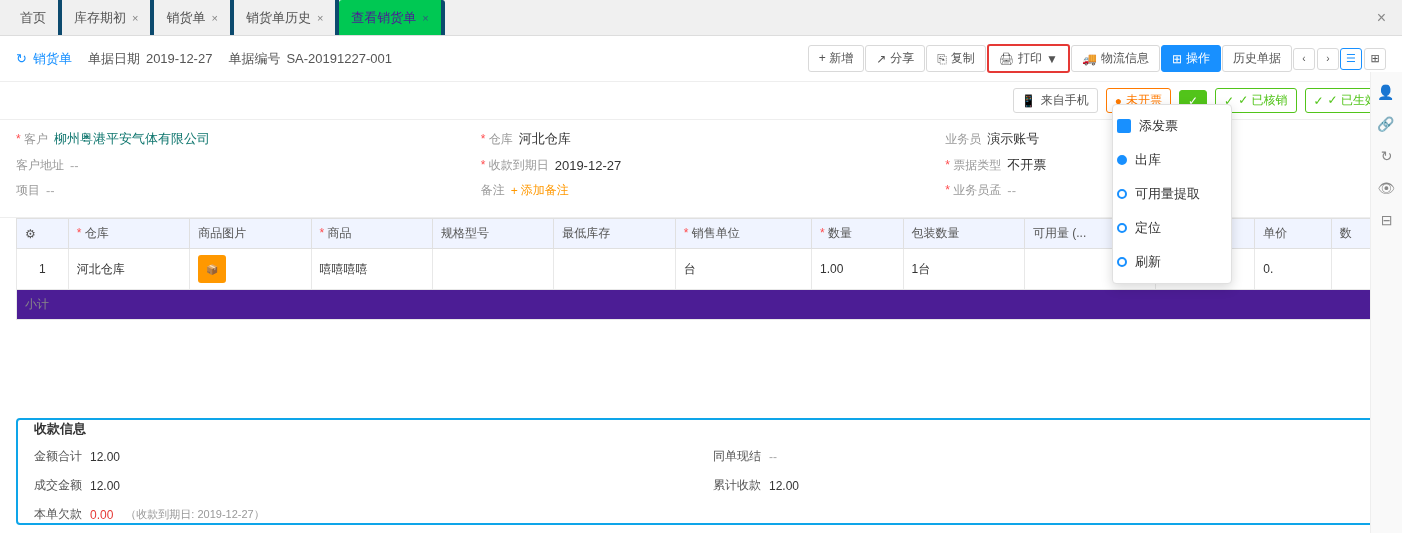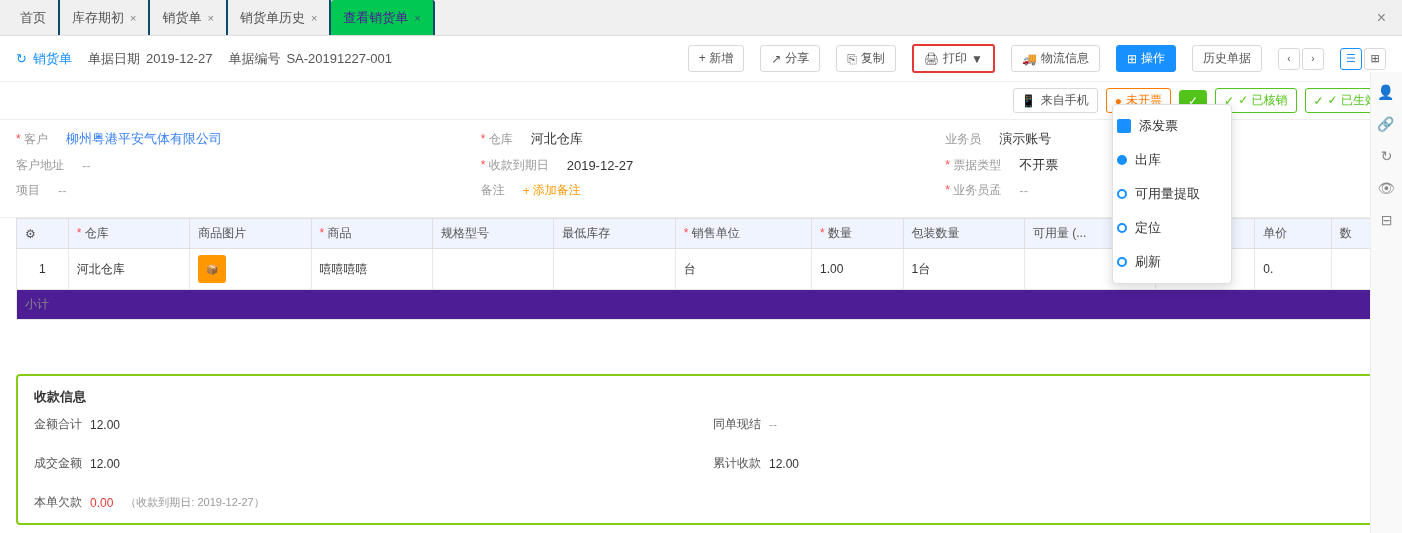--- a/index.html
+++ b/index.html
@@ -1,73 +1,73 @@
 <!DOCTYPE html>
 <html><head>
   <meta charset="utf-8">
   <style>
     * { box-sizing: border-box; margin: 0; padding: 0; }
     body { font-family: "Microsoft YaHei", "PingFang SC", sans-serif; font-size: 13px; background: #f5f5f5; color: #333; overflow: hidden; }
 
     
     .tab-bar { display: flex; align-items: center; background: #f0f0f0; border-bottom: 1px solid #ddd; height: 36px; padding: 0 8px; }
-    .tab-item { display: flex; align-items: center; padding: 0 12px; height: 100%; cursor: pointer; color: #555; font-size: 13px; border-right: 2px solid #0c4a6e; gap: 6px; }
+    .tab-item { display: flex; align-items: center; padding: 0 12px; height: 100%; cursor: pointer; color: #555; font-size: 13px; border-right: 4px solid #0c4a6e; gap: 6px; }
     .tab-item.active { background: #00c853; color: #4c1d95; border-radius: 3px 3px 0 0; }
     .tab-close { font-size: 11px; color: inherit; opacity: 0.7; }
     .tab-bar-close { margin-left: auto; font-size: 16px; color: #888; cursor: pointer; padding: 4px 8px; }
 
     
     .main-content { background: #fff; height: calc(533px - 36px); display: flex; flex-direction: column; position: relative; }
 
     
     .doc-header { display: flex; align-items: center; padding: 8px 16px; border-bottom: 1px solid #eee; gap: 16px; }
     .doc-title { display: flex; align-items: center; gap: 6px; color: #1890ff; font-size: 13px; font-weight: 500; }
     .doc-meta { display: flex; gap: 16px; color: #555; font-size: 13px; }
     .doc-meta-item { display: flex; align-items: center; gap: 6px; }
-    .doc-actions { margin-left: auto; display: flex; align-items: center; gap: 16px; }
+    .doc-actions { margin-left: auto; display: flex; align-items: center; gap: 1px; }
     .btn-action { display: flex; align-items: center; gap: 4px; padding: 4px 10px; border: 1px solid #d9d9d9; border-radius: 3px; background: #fff; cursor: pointer; font-size: 12px; color: #555; }
     .nav-arrows { display: flex; gap: 2px; }
     .nav-arrow { width: 22px; height: 22px; border: 1px solid #d9d9d9; border-radius: 3px; display: flex; align-items: center; justify-content: center; cursor: pointer; font-size: 10px; color: #555; background: #fff; }
     .view-icons { display: flex; gap: 2px; }
     .view-icon { width: 22px; height: 22px; border: 1px solid #d9d9d9; border-radius: 3px; display: flex; align-items: center; justify-content: center; cursor: pointer; font-size: 11px; color: #555; background: #fff; }
     .view-icon.active { border-color: #1890ff; color: #1890ff; }
 
     
     .secondary-bar { display: flex; align-items: center; justify-content: flex-end; padding: 6px 16px; border-bottom: 1px solid #eee; gap: 8px; }
     .btn-sm { display: flex; align-items: center; gap: 4px; padding: 3px 8px; border: 1px solid #d9d9d9; border-radius: 3px; background: #fff; cursor: pointer; font-size: 12px; color: #555; }
     .btn-sm-orange { color: #ff7a00; border-color: #ff7a00; background: #fff; }
     .btn-sm-cancelled { color: #52c41a; border-color: #52c41a; background: #fff; }
     .btn-sm-effective { color: #52c41a; border-color: #52c41a; background: #fff; }
 
     
     .form-section { padding: 10px 16px; border-bottom: 1px solid #eee; }
     .form-row { display: flex; align-items: center; margin-bottom: 8px; gap: 24px; }
-    .form-field { display: flex; align-items: center; gap: 18px; flex: 1; }
+    .form-field { display: flex; align-items: center; gap: 6px; flex: 1; }
     .field-label { color: #999; font-size: 12px; white-space: nowrap; }
     .field-required { color: #ff4d4f; }
     .field-value { color: #333; font-size: 13px; }
-    .field-value-link { color: #3b82f6; cursor: pointer; }
+    .field-value-link { color: #0f766e; cursor: pointer; }
     .field-value-dash { color: #aaa; }
     .add-note-btn { color: #ff9800; cursor: pointer; font-size: 12px; display: flex; align-items: center; gap: 3px; }
 
     
     .table-container { flex: 1; overflow: auto; padding: 0 16px; }
     .data-table { width: 100%; border-collapse: collapse; font-size: 12px; }
     .data-table th { background: #f0f4ff; border: 1px solid #e0e0e0; padding: 6px 8px; text-align: left; font-weight: 500; color: #555; white-space: nowrap; }
     .data-table td { border: 1px solid #e8e8e8; padding: 6px 8px; color: #333; white-space: nowrap; }
     .data-table .subtotal-row td { background: #4c1d95; color: #888; }
     .th-gear { background: #f0f4ff; text-align: center; }
     .col-num { color: #555; text-align: center; }
     .product-img { width: 28px; height: 28px; background: #ff9800; border-radius: 3px; display: flex; align-items: center; justify-content: center; color: white; font-size: 10px; }
     .star-required { color: #ff4d4f; }
 
     
-    .summary-section { border: 2px solid #84cc16; margin: 8px 16px; padding: 12px 16px; border-radius: 4px; background: #fff; }
+    .summary-section { border: 2px solid #0ea5e9; margin: 8px 16px; padding: 0 16px; border-radius: 4px; background: #fff; }
     .summary-title { font-weight: bold; font-size: 13px; margin-bottom: 10px; }
-    .summary-grid { display: grid; grid-template-columns: 1fr 1fr; gap: 22px 24px; }
+    .summary-grid { display: grid; grid-template-columns: 1fr 1fr; gap: 12px 24px; }
     .summary-item { display: flex; align-items: center; gap: 8px; font-size: 12px; }
     .summary-label { color: #555; white-space: nowrap; }
     .summary-value { color: #333; }
     .summary-value-red { color: #e53935; }
     .summary-value-dash { color: #aaa; }
     .summary-note { color: #999; font-size: 11px; margin-left: 4px; }
 
     
     .dropdown-overlay { position: absolute; top: 68px; right: 170px; background: #fff; border: 1px solid #e0e0e0; border-radius: 4px; box-shadow: 0 4px 12px rgba(0,0,0,0.15); z-index: 100; min-width: 120px; padding: 4px 0; }
     .dropdown-item { display: flex; align-items: center; gap: 8px; padding: 8px 4px; cursor: pointer; font-size: 13px; color: #333; }

